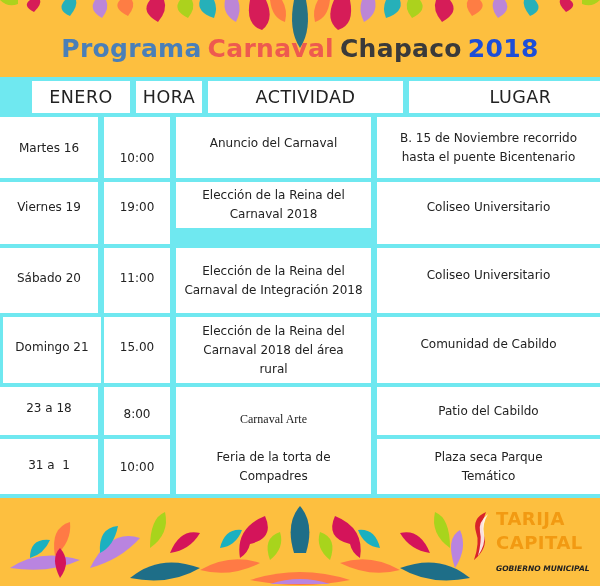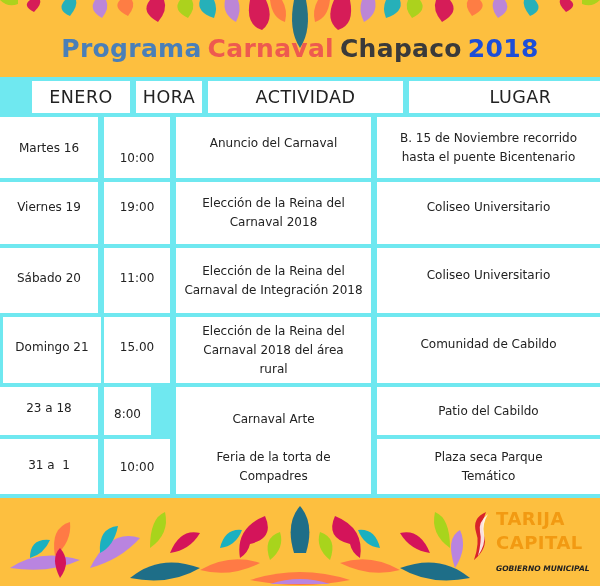--- a/index.html
+++ b/index.html
@@ -71,21 +71,21 @@
         <span style="margin-top:-8px">Anuncio del Carnaval</span>
       </div>
     <div class="cell" style="left:377px;top:40px;width:223px;height:61px;padding:0 20px;box-sizing:border-box;">B. 15 de Noviembre recorrido hasta el puente Bicentenario</div>
 
     <div class="cell" style="left:0;top:105px;width:98px;height:62px;">
         <span style="margin-top:-12px">Viernes 19</span>
       </div>
     <div class="cell" style="left:104px;top:105px;width:66px;height:62px;">
         <span style="margin-top:-12px">19:00</span>
       </div>
-    <div class="cell" style="left:176px;top:105px;width:195px;height:62px;padding:0 12px;box-sizing:border-box;">Elección de la Reina del Carnaval 2018</div>
+    <div class="cell" style="left:176px;top:105px;width:195px;height:46px;padding:0 12px;box-sizing:border-box;">Elección de la Reina del Carnaval 2018</div>
     <div class="cell" style="left:377px;top:105px;width:223px;height:62px;">
         <span style="margin-top:-12px">Coliseo Universitario</span>
       </div>
 
     <div class="cell" style="left:0;top:171px;width:98px;height:65px;">
         <span style="margin-top:-4px">Sábado 20</span>
       </div>
     <div class="cell" style="left:104px;top:171px;width:66px;height:65px;">
         <span style="margin-top:-4px">11:00</span>
       </div>
@@ -101,24 +101,24 @@
         <span style="margin-top:-6px">15.00</span>
       </div>
     <div class="cell" style="left:176px;top:240px;width:195px;height:66px;padding:0 12px;box-sizing:border-box;">Elección de la Reina del Carnaval 2018 del área rural</div>
     <div class="cell" style="left:377px;top:240px;width:223px;height:66px;">
         <span style="margin-top:-12px">Comunidad de Cabildo</span>
       </div>
 
     <div class="cell" style="left:0;top:310px;width:98px;height:48px;">
         <span style="margin-top:-6px">23 a 18</span>
       </div>
-    <div class="cell" style="left:104px;top:310px;width:47px;height:48px;">
+    <div class="cell" style="left:104px;top:310px;width:66px;height:48px;">
         <span style="margin-top:6px">8:00</span>
       </div>
-    <div class="cell" style="left:176px;top:310px;width:195px;height:61px;">
+    <div class="cell" style="left:176px;top:310px;width:195px;height:61px;font-family:Liberation Serif, serif;">
         <span style="margin-top:4px">Carnaval Arte</span>
       </div>
     <div class="cell" style="left:377px;top:310px;width:223px;height:48px;">
         <span style="margin-top:0">Patio del Cabildo</span>
       </div>
 
     <div class="cell" style="left:0;top:362px;width:98px;height:55px;">
         <span style="margin-top:-2px;white-space:pre">31 a  1</span>
       </div>
     <div class="cell" style="left:104px;top:362px;width:66px;height:55px;">

